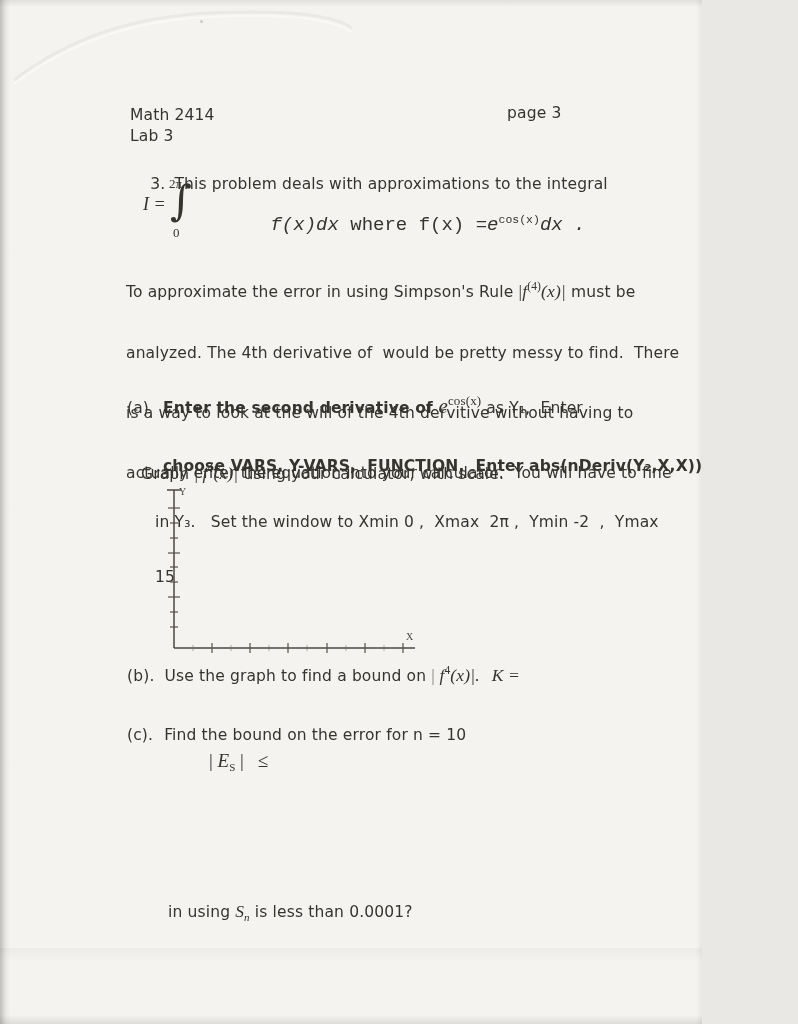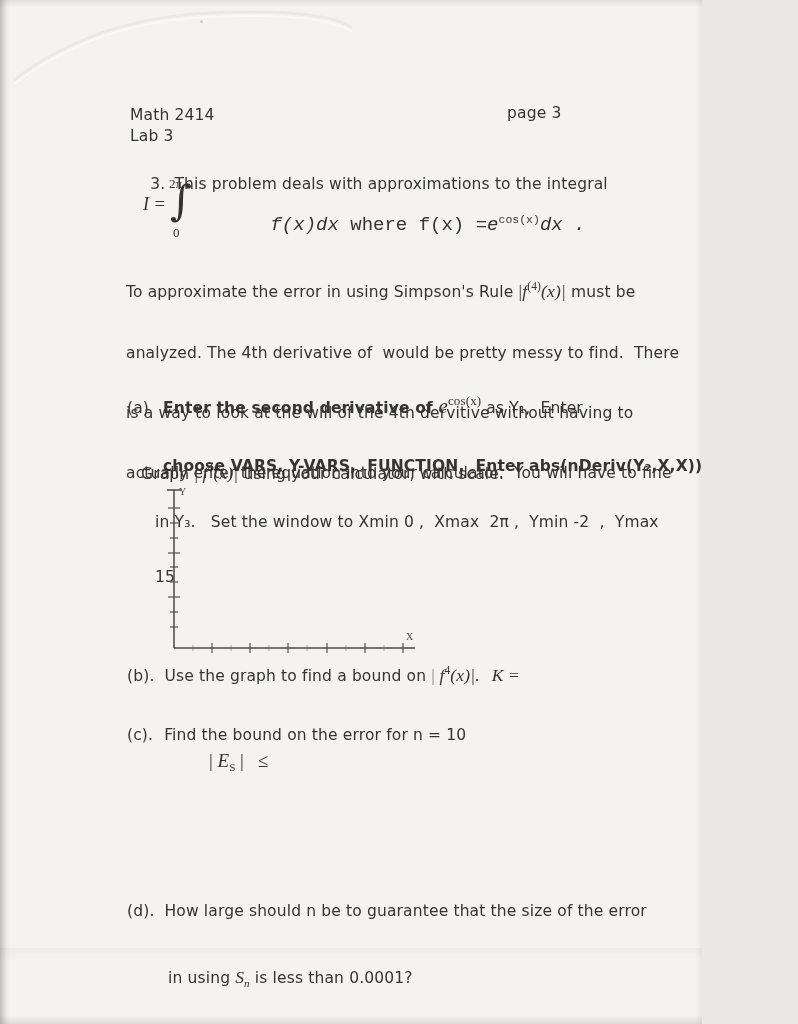--- a/index.html
+++ b/index.html
@@ -138,17 +138,16 @@
       <text x="248" y="159" font-family="Liberation Serif, serif" font-size="10" fill="#4c4944">X</text>
     </svg>
   </div>
 
   <div class="abs sans" style="left:127px; top:665px;"><span>(b).</span><span style="margin-left:10px;">Use the graph to find a bound on </span><span class="math"><span style="color:#8a8781;">| </span><span class="it">f</span><span class="sup">4</span><span class="it">(x)|.</span></span><span class="math it" style="margin-left:12px;">K =</span></div>
 
   <div class="abs sans" style="left:127px; top:726px;"><span>(c).</span><span style="margin-left:11px;">Find the bound on the error for n = 10</span></div>
   <div class="abs math" style="left:161px; top:750px; font-size:19px;margin-left:48px;"><span>| </span><span class="it">E</span><span class="sub">S</span><span> |</span><span style="margin-left:14px;">≤</span></div>
 
   <div class="abs sans" style="left:127px; top:856px; line-height:22px;">
-    <div class="pline"><span>(d).</span><span style="margin-left:10px;">How large should n be to guarantee that the size of the error</span></div>
     <div class="pline" style="margin-left:41px;"><span>in using </span><span class="math it">S</span><span class="math it sub">n</span><span> is less than 0.0001?</span></div>
   </div>
 
 </div>
 
 </body></html>

